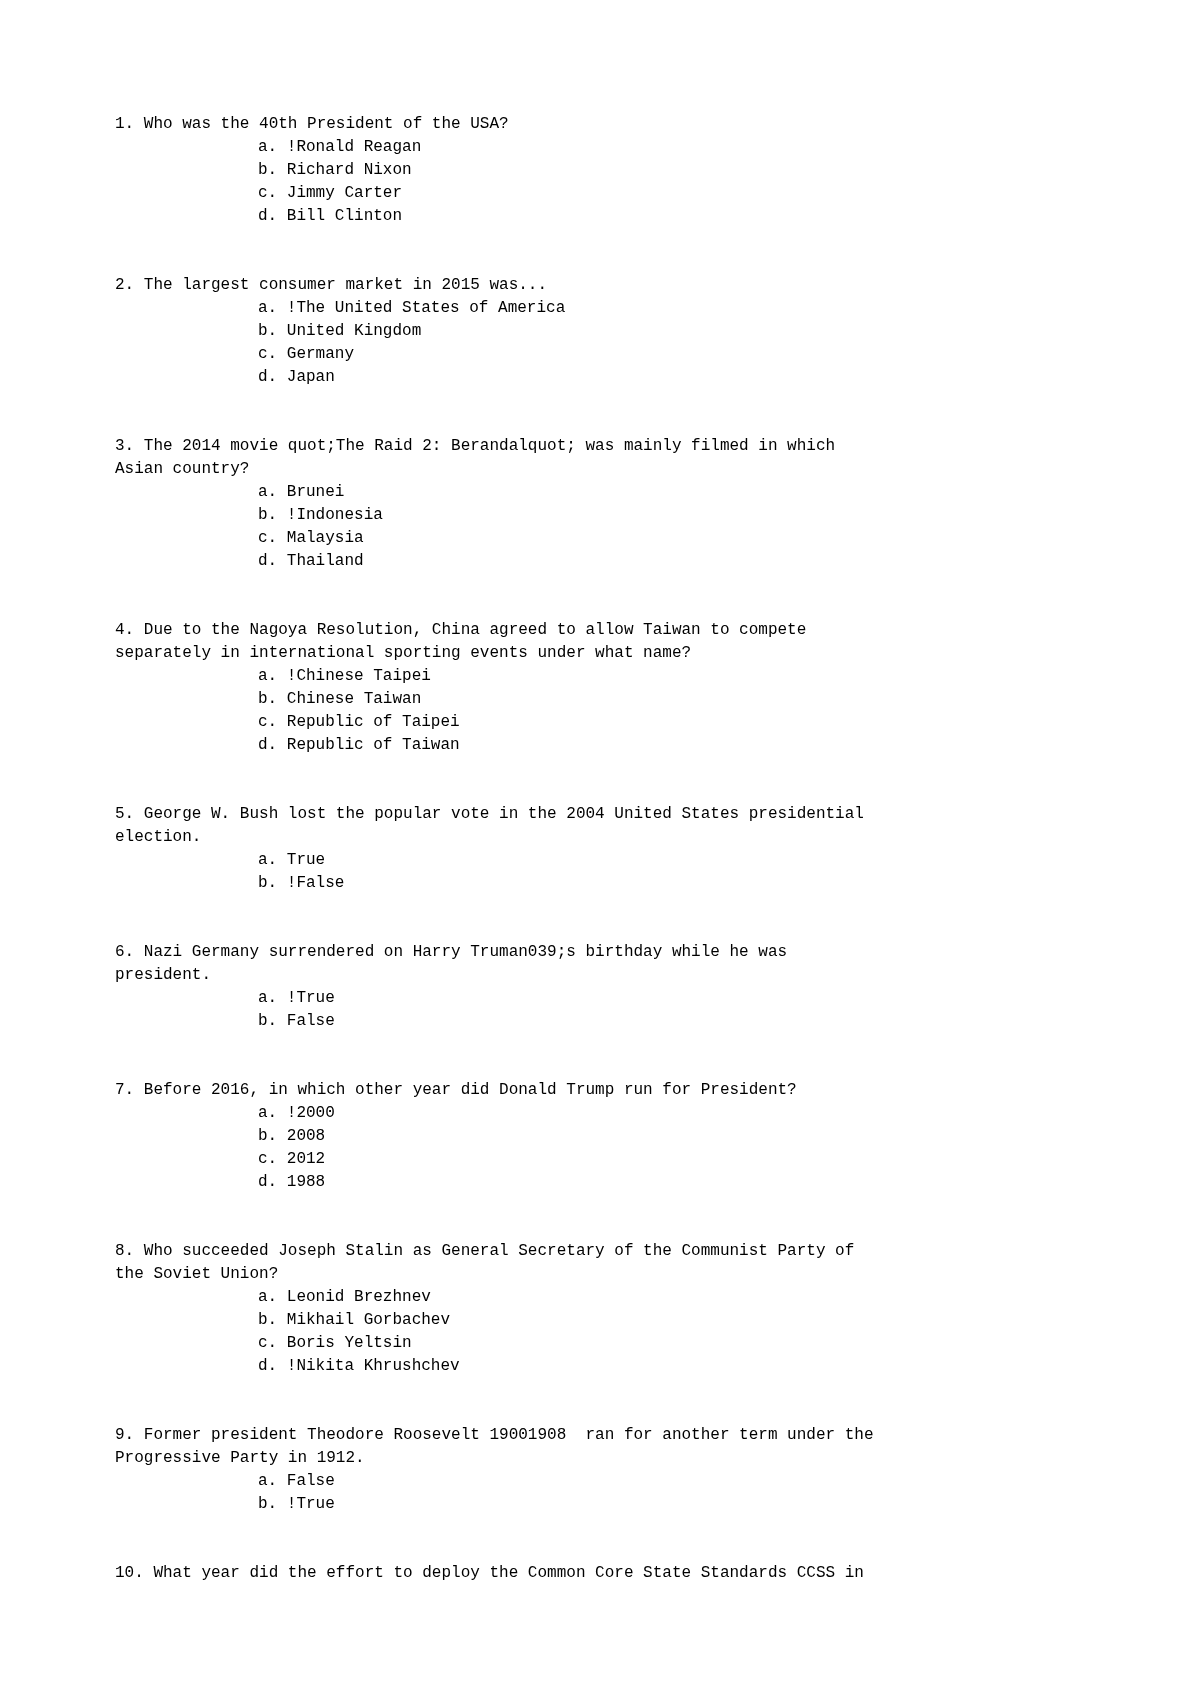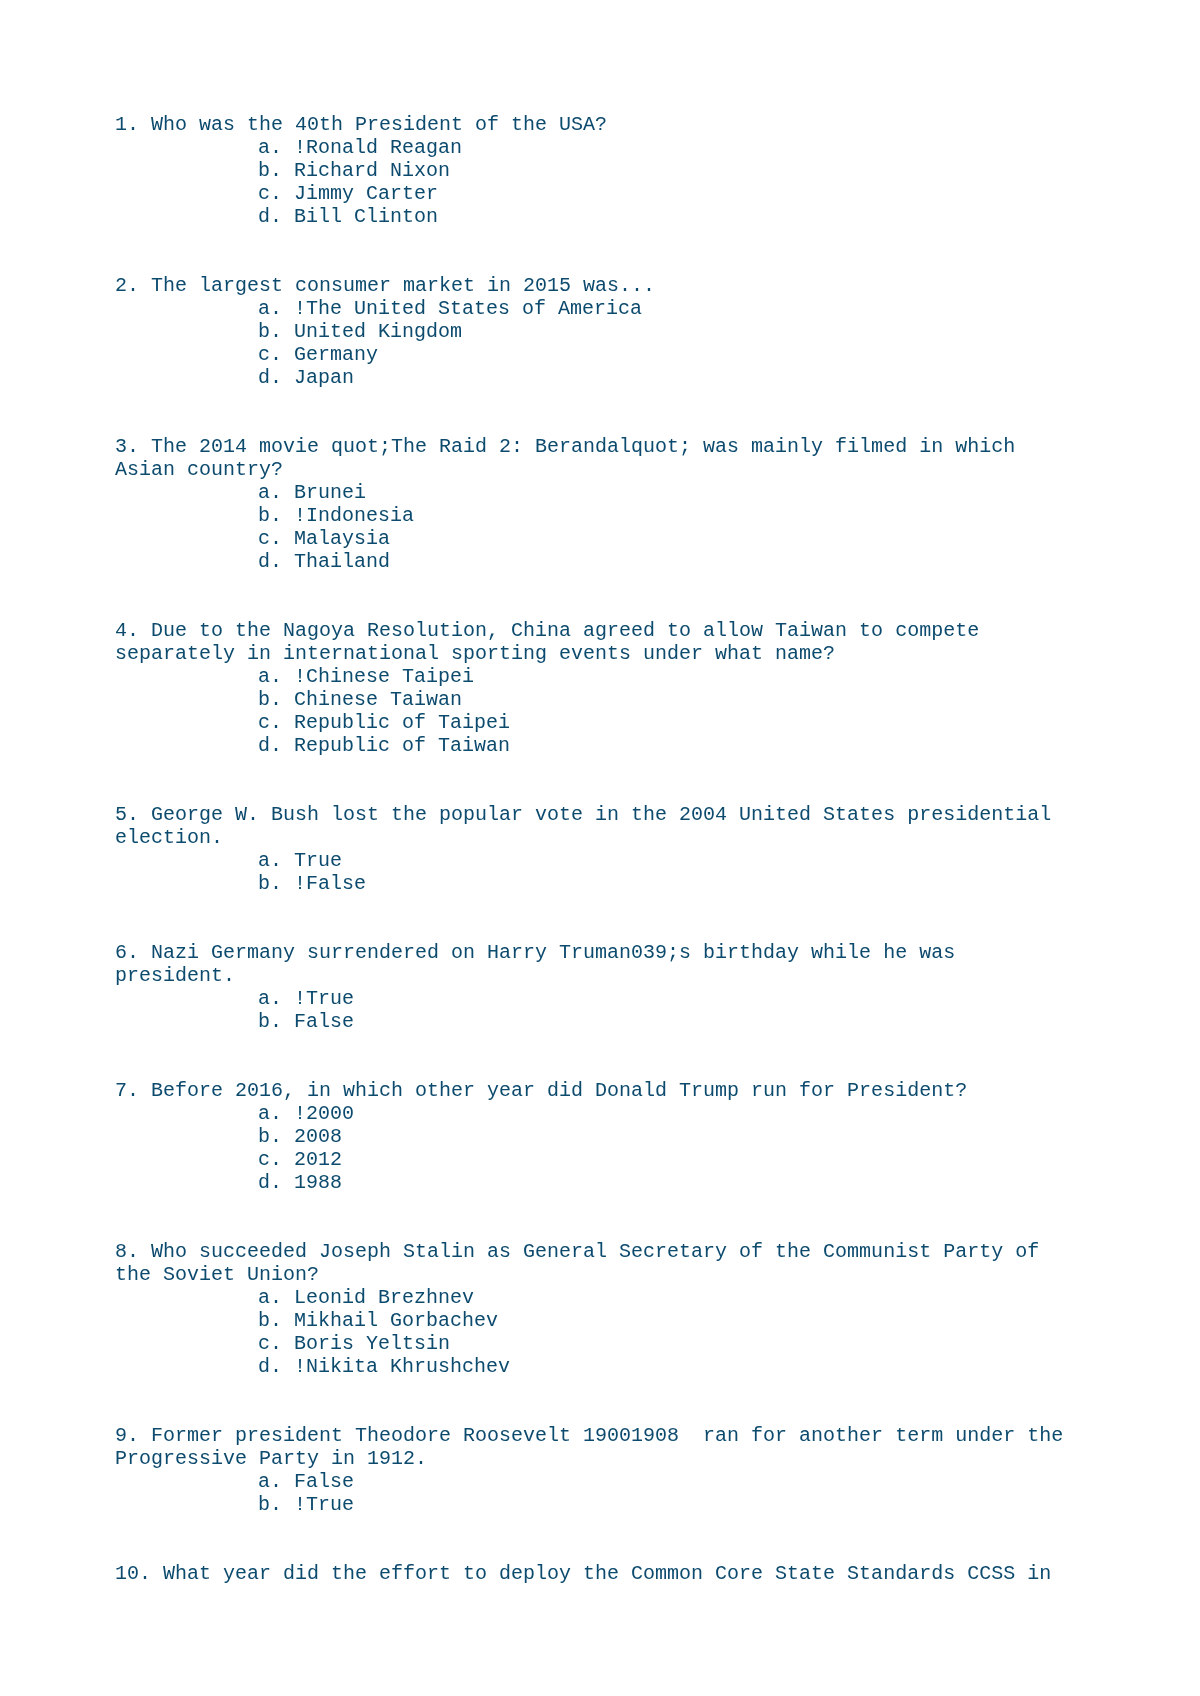--- a/index.html
+++ b/index.html
@@ -20,23 +20,23 @@
     width: 1200px;
     height: 1696px;
     background: #ffffff;
   }
   .content {
     position: absolute;
     left: 115px;
     top: 113px;
     width: 1000px;
     font-family: "Liberation Mono", "DejaVu Sans Mono", monospace;
-    font-size: 20px;
+    font-size: 16px;
     line-height: 23px;
-    color: #0c4a6e;
+    color: #000000;
     white-space: pre;
   }
   .question {
     margin: 0 0 46px 0;
   }
   .q-line {
     display: block;
     white-space: pre;
     height: 23px;
   }

